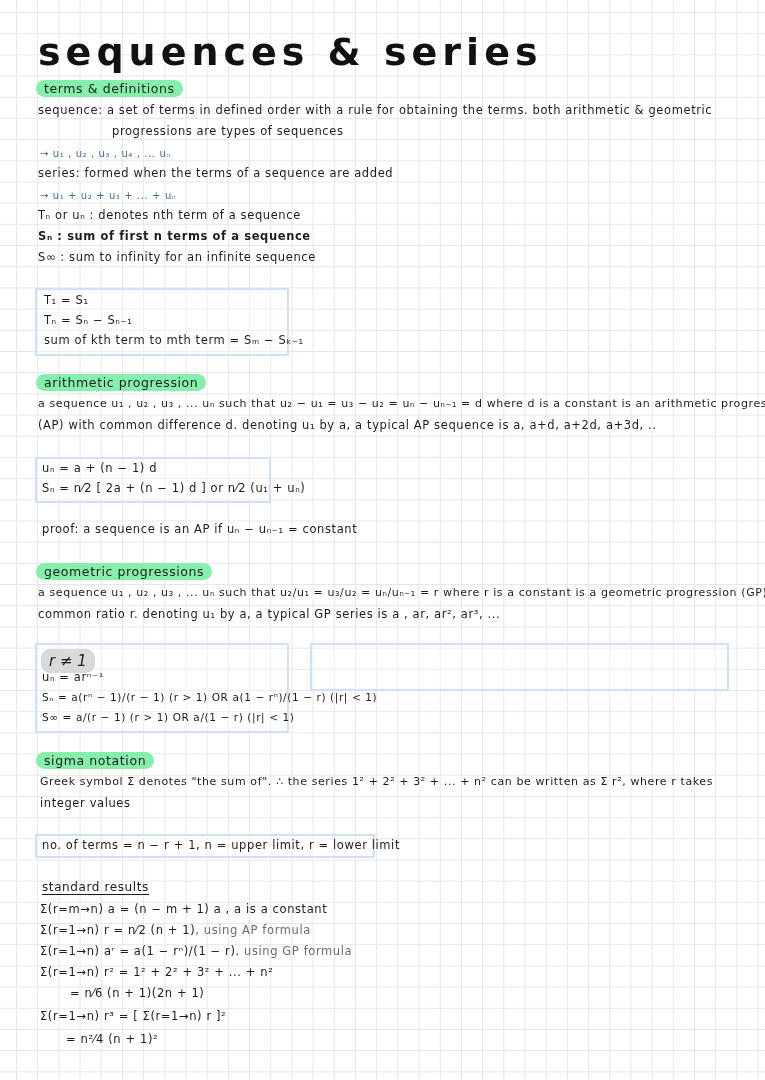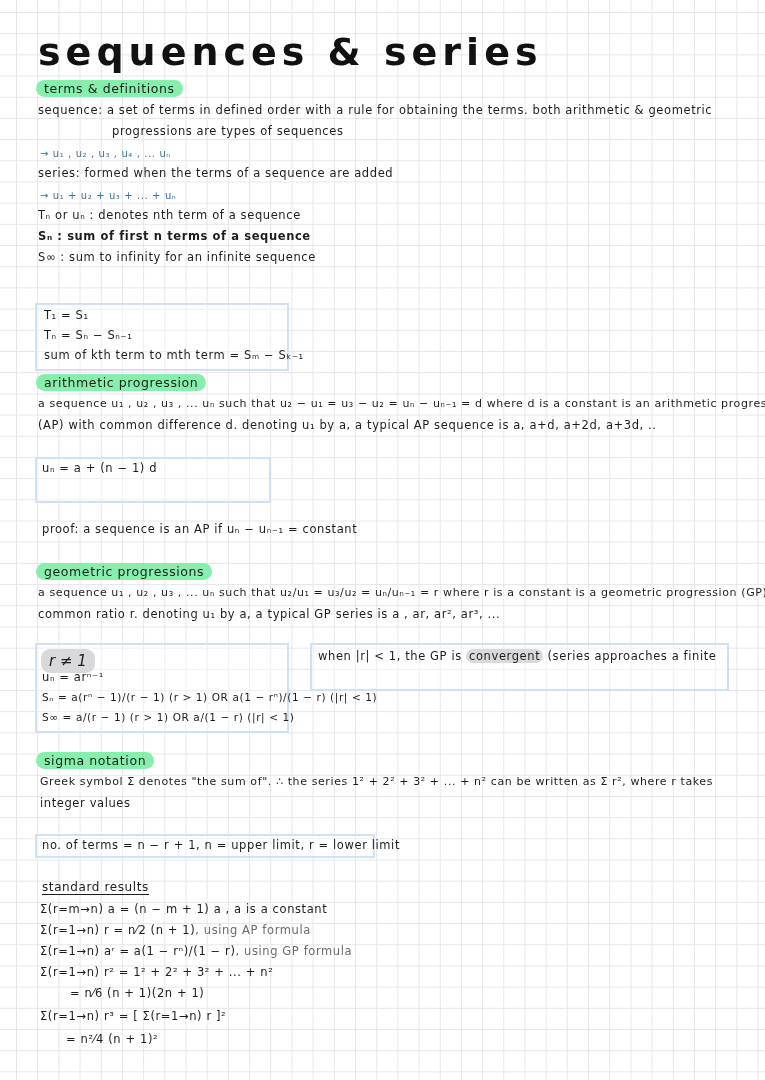--- a/index.html
+++ b/index.html
@@ -41,48 +41,48 @@
 <div class="abs pill" style="left:36px; top:80px;">terms &amp; definitions</div>
 <div class="abs line" style="left:38px; top:103px;">sequence: a set of terms in defined order with a rule for obtaining the terms. both arithmetic &amp; geometric</div>
 <div class="abs line" style="left:112px; top:124px;">progressions are types of sequences</div>
 <div class="abs line blue" style="left:40px; top:148px;">→ u₁ , u₂ , u₃ , u₄ , ... uₙ</div>
 <div class="abs line" style="left:38px; top:166px;">series: formed when the terms of a sequence are added</div>
 <div class="abs line blue" style="left:40px; top:190px;">→ u₁ + u₂ + u₃ + ... + uₙ</div>
 <div class="abs line" style="left:38px; top:208px;">Tₙ or uₙ : denotes nth term of a sequence</div>
 <div class="abs line" style="left:38px; top:229px;font-weight:bold;">Sₙ : sum of first n terms of a sequence</div>
 <div class="abs line" style="left:38px; top:250px;">S∞ : sum to infinity for an infinite sequence</div>
 
-<div class="abs box" style="left:35px; top:288px; width:250px; height:64px;margin-top:15px;">
+<div class="abs box" style="left:35px; top:288px; width:250px; height:64px;">
   <div class="abs line" style="left:7px; top:3px;">T₁ = S₁</div>
   <div class="abs line" style="left:7px; top:23px;">Tₙ = Sₙ − Sₙ₋₁</div>
   <div class="abs line" style="left:7px; top:43px;">sum of kth term to mth term = Sₘ − Sₖ₋₁</div>
 </div>
 
 <div class="abs pill" style="left:36px; top:374px;">arithmetic progression</div>
 <div class="abs line" style="left:38px; top:397px; font-size:11px;">a sequence u₁ , u₂ , u₃ , ... uₙ such that u₂ − u₁ = u₃ − u₂ = uₙ − uₙ₋₁ = d where d is a constant is an arithmetic progression</div>
 <div class="abs line" style="left:38px; top:418px;">(AP) with common difference d. denoting u₁ by a, a typical AP sequence is a, a+d, a+2d, a+3d, ..</div>
 
 <div class="abs box" style="left:35px; top:457px; width:232px; height:42px;">
   <div class="abs line" style="left:5px; top:2px;">uₙ = a + (n − 1) d</div>
+  <div class="abs line" style="left:5px; top:22px;">Sₙ = n⁄2 [ 2a + (n − 1) d ] or n⁄2 (u₁ + uₙ)</div>
 </div>
 <div class="abs line" style="left:42px; top:522px;">proof: a sequence is an AP if uₙ − uₙ₋₁ = constant</div>
 
 <div class="abs pill" style="left:36px; top:563px;">geometric progressions</div>
 <div class="abs line" style="left:38px; top:586px; font-size:11px;">a sequence u₁ , u₂ , u₃ , ... uₙ such that u₂/u₁ = u₃/u₂ = uₙ/uₙ₋₁ = r where r is a constant is a geometric progression (GP) with</div>
 <div class="abs line" style="left:38px; top:607px;">common ratio r. denoting u₁ by a, a typical GP series is a , ar, ar², ar³, ...</div>
 
 <div class="abs box" style="left:35px; top:643px; width:250px; height:86px;">
   <div class="abs gpill" style="left:4px; top:4px;">r ≠ 1</div>
   <div class="abs line" style="left:5px; top:25px;">uₙ = arⁿ⁻¹</div>
   <div class="abs line" style="left:5px; top:46px; font-size:10.5px;">Sₙ = a(rⁿ − 1)/(r − 1) (r &gt; 1) OR a(1 − rⁿ)/(1 − r) (|r| &lt; 1)</div>
   <div class="abs line" style="left:5px; top:66px; font-size:10.5px;">S∞ = a/(r − 1) (r &gt; 1) OR a/(1 − r) (|r| &lt; 1)</div>
 </div>
 
 <div class="abs box" style="left:310px; top:643px; width:415px; height:44px;">
-  <div class="abs line" style="left:6px; top:4px;"><span>when |r| &lt; 1, the GP is </span><span class="hl">convergent</span><span> (series approaches a finite</span></div>
 </div>
 
 <div class="abs pill" style="left:36px; top:752px;">sigma notation</div>
 <div class="abs line" style="left:40px; top:775px; font-size:11px;">Greek symbol Σ denotes "the sum of". ∴ the series 1² + 2² + 3² + ... + n² can be written as Σ r², where r takes</div>
 <div class="abs line" style="left:40px; top:796px;">integer values</div>
 
 <div class="abs box" style="left:35px; top:834px; width:336px; height:20px;">
   <div class="abs line" style="left:5px; top:2px;">no. of terms = n − r + 1, n = upper limit, r = lower limit</div>
 </div>
 

